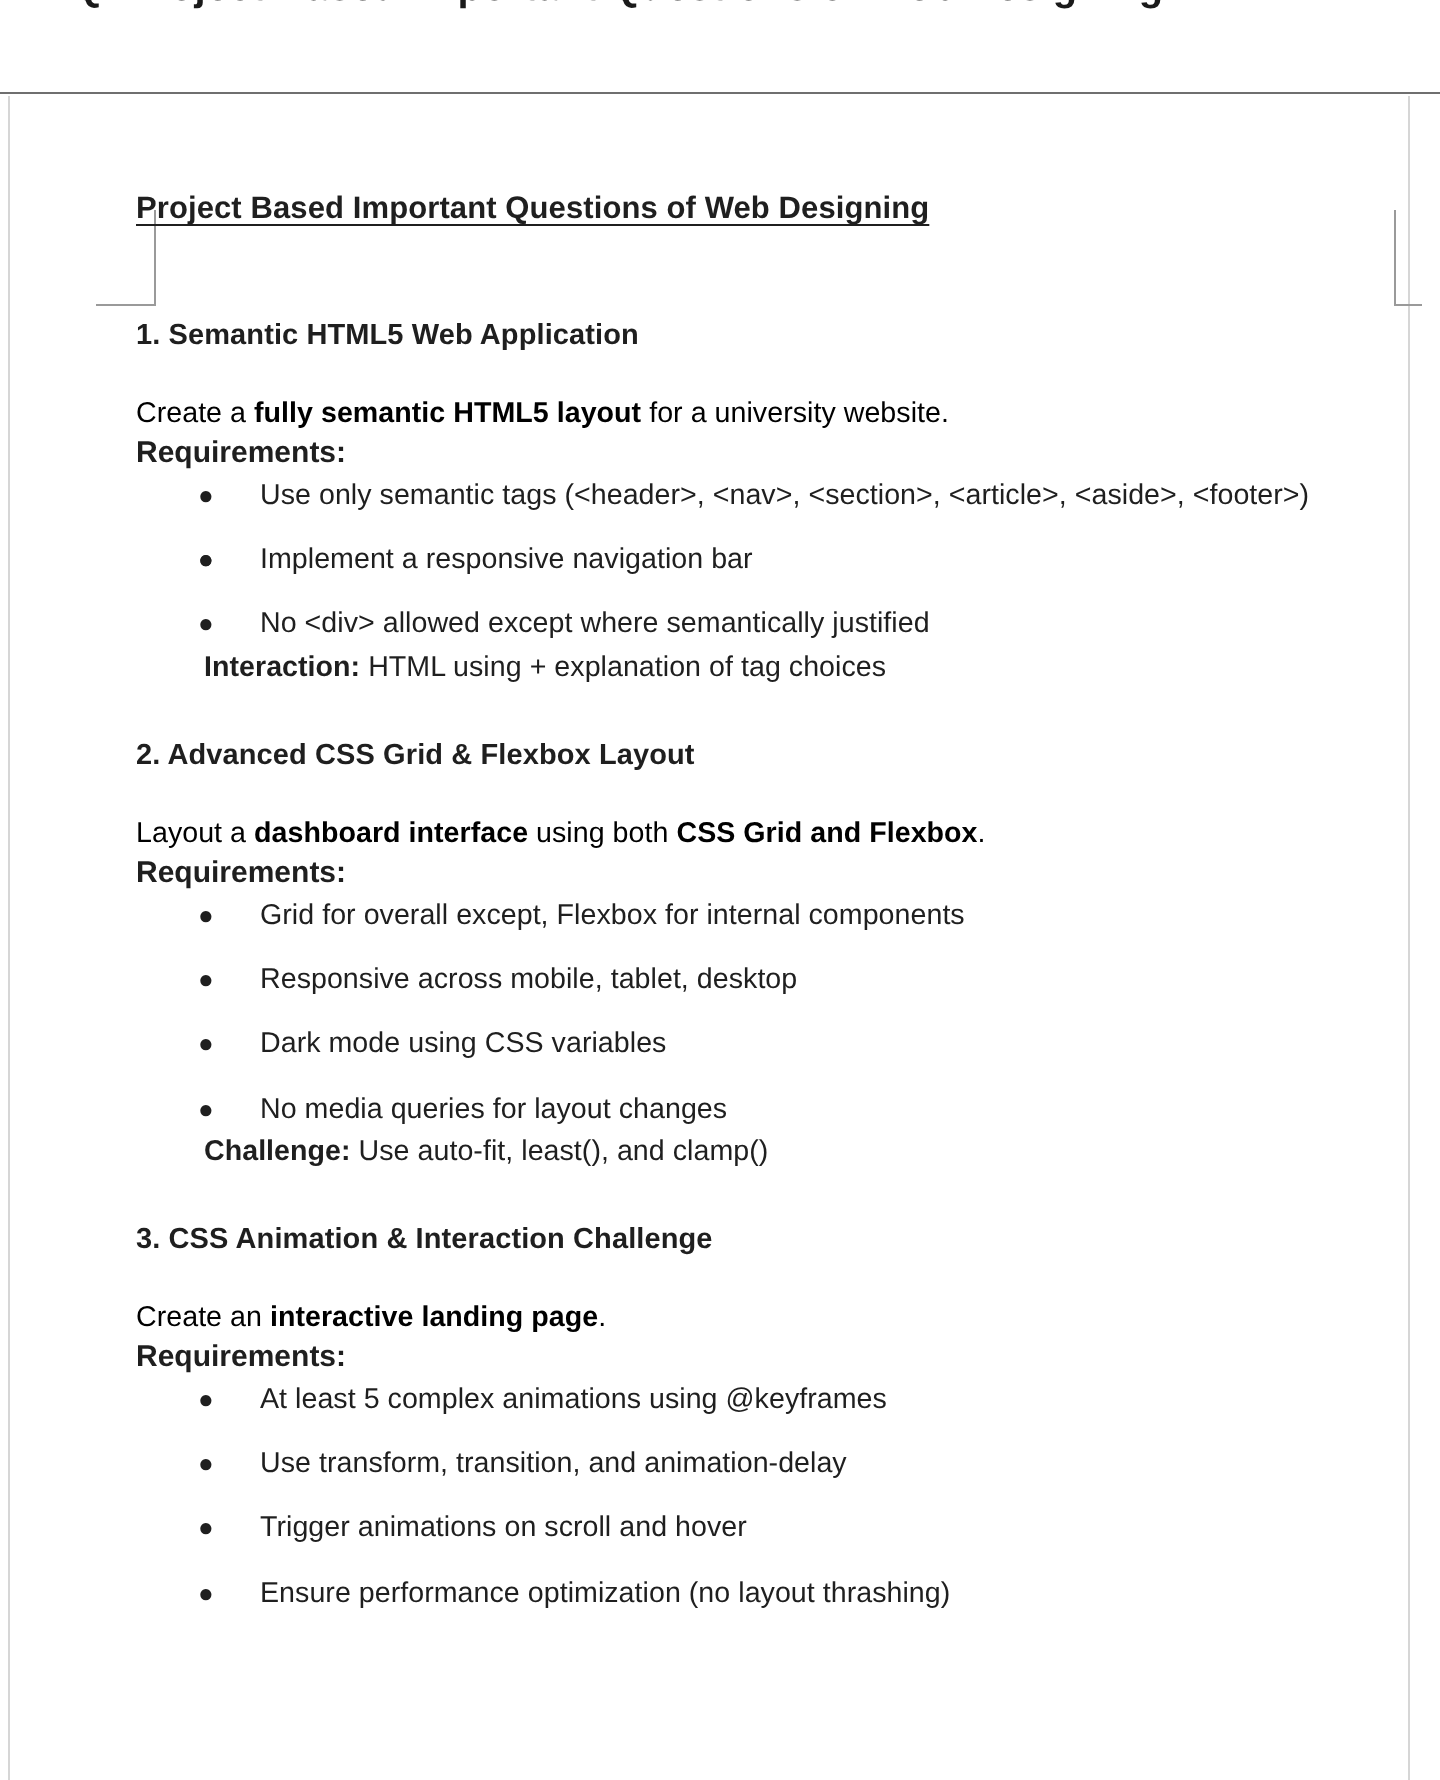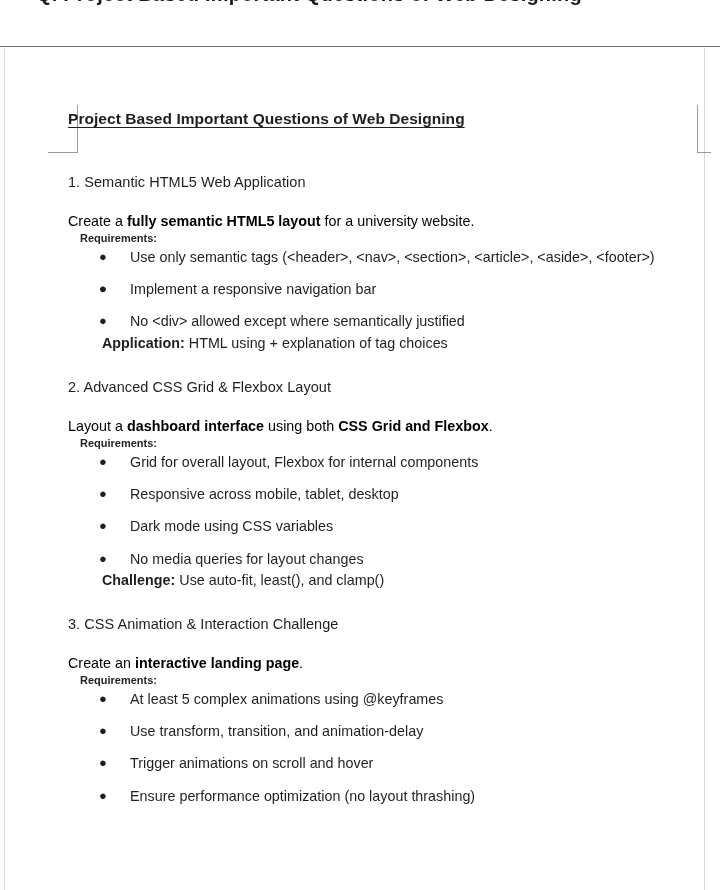--- a/index.html
+++ b/index.html
@@ -79,61 +79,61 @@
   .margin-mark.top-left .h-leg { left: 0; bottom: 0; width: 30px; }
 
   .margin-mark.top-right { left: 692px; top: 57px; width: 14px; height: 48px; }
   .margin-mark.top-right .v-leg { left: 0; top: 0; height: 48px; }
   .margin-mark.top-right .h-leg { left: 0; bottom: 0; width: 14px; }
 
   
   .doc-body {
     position: absolute;
     left: 68px;
-    top: 110px;
+    top: 96px;
     width: 624px;
   }
 
   .doc-title {
     font-size: 15.5px;
     font-weight: bold;
     color: #1f1f1f;
     text-decoration: underline;
     text-underline-offset: 3px;
     letter-spacing: 0.05px;
     margin: 0 0 46px 0;
     white-space: nowrap;
   }
 
   .question-block {
     margin-bottom: 26px;
   }
 
   .q-heading {
     font-size: 14.5px;
-    font-weight: normal;
+    font-weight: bold;
     color: #1f1f1f;
     margin: 0 0 22px 0;
     letter-spacing: 0.05px;
   }
 
   .q-brief {
     font-size: 14.3px;
     color: #000000;
     margin: 0;
     line-height: 1.38;
     letter-spacing: 0.02px;
   }
   .q-brief b { font-weight: bold; }
 
   .req-label {
-    font-size: 11px;
-    font-weight: bold;
-    color: #1f1f1f;
-    margin: 0 0 4px 12px;
+    font-size: 15px;
+    font-weight: bold;
+    color: #1f1f1f;
+    margin: 0 0 4px 0;
   }
 
   ul.req-list {
     list-style: none;
     margin: 0;
     padding: 0;
   }
   ul.req-list li {
     position: relative;
     padding-left: 62px;
@@ -205,35 +205,35 @@
       <li>
         <span class="bullet-glyph">●</span>
       </li>
       <li>
         <span class="bullet-glyph">●</span>
         <span class="li-text">Implement a responsive navigation bar</span>
       </li>
       <li>
         <span class="bullet-glyph">●</span>
         <span class="li-text">No &lt;div&gt; allowed except where semantically justified</span>
-        <span class="tail-note"><span class="tail-label">Application:</span><span> HTML using + explanation of tag choices</span></span>
+        <span class="tail-note"><span class="tail-label">Interaction:</span><span> HTML using + explanation of tag choices</span></span>
       </li>
     </ul>
   </section>
 
   <section class="question-block">
     <h2 class="q-heading">2. Advanced CSS Grid &amp; Flexbox Layout</h2>
     <p class="q-brief">
       <span>Layout a </span><b>dashboard interface</b><span> using both </span><b>CSS Grid and Flexbox</b><span>.</span>
     </p>
     <p class="req-label">Requirements:</p>
     <ul class="req-list">
       <li>
         <span class="bullet-glyph">●</span>
-        <span class="li-text">Grid for overall layout, Flexbox for internal components</span>
+        <span class="li-text">Grid for overall except, Flexbox for internal components</span>
       </li>
       <li>
         <span class="bullet-glyph">●</span>
         <span class="li-text">Responsive across mobile, tablet, desktop</span>
       </li>
       <li>
         <span class="bullet-glyph">●</span>
         <span class="li-text">Dark mode using CSS variables</span>
       </li>
       <li>

